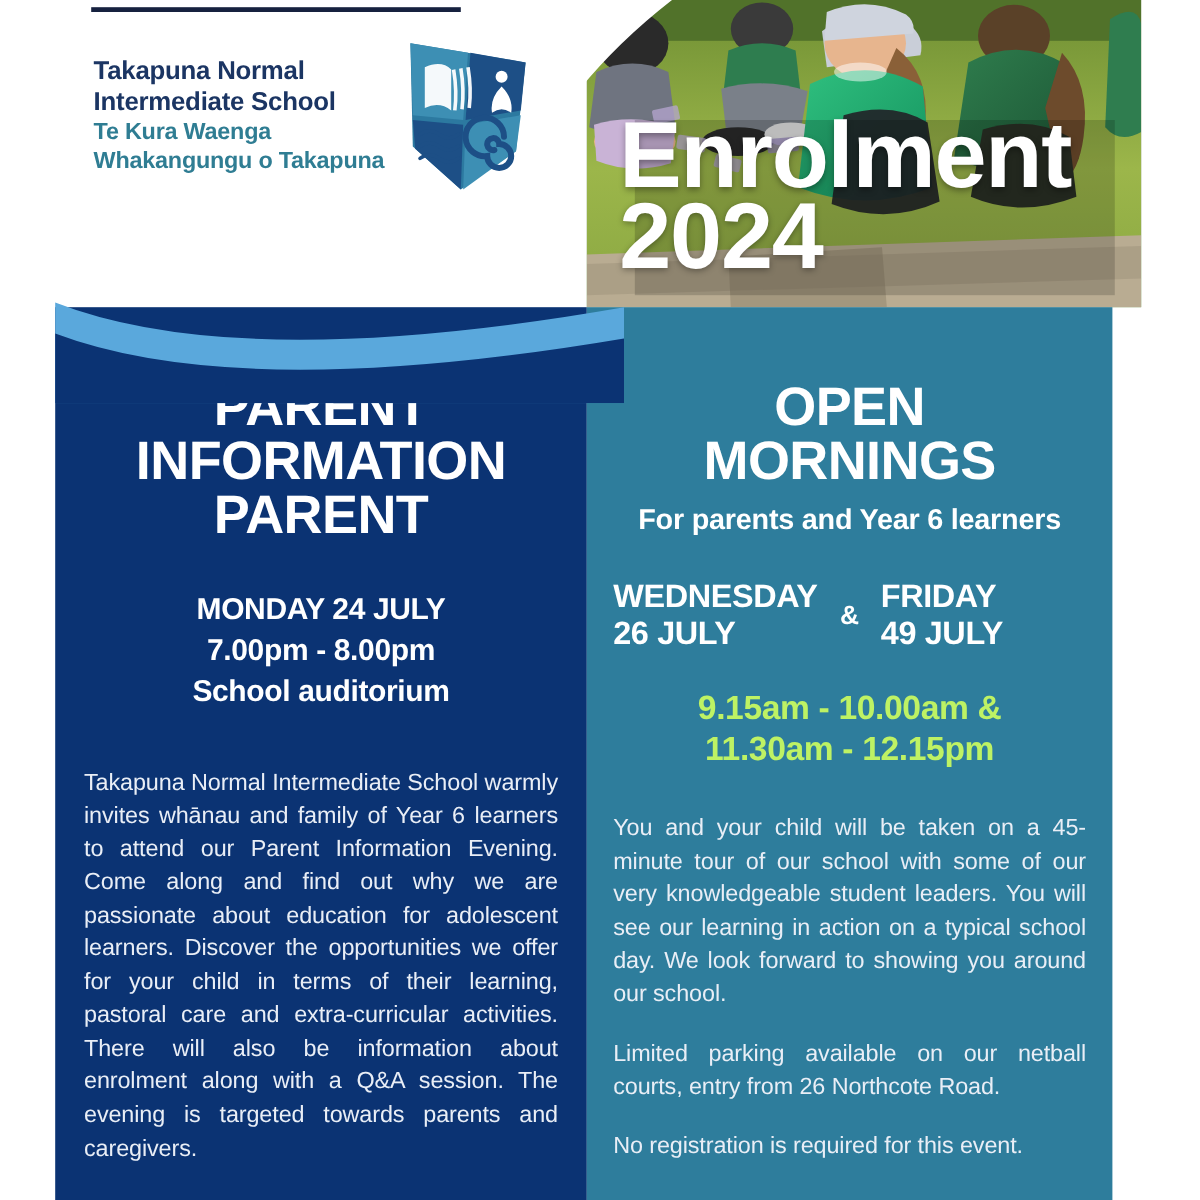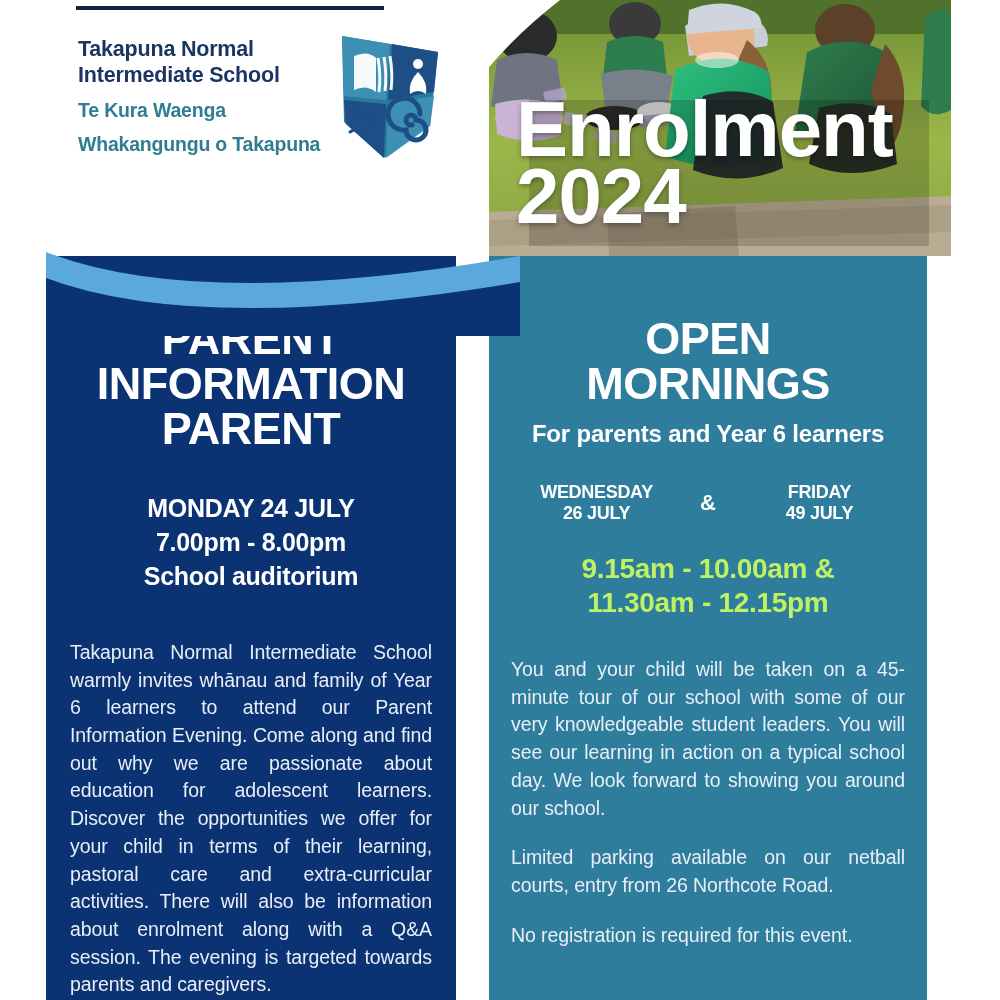--- a/index.html
+++ b/index.html
@@ -86,35 +86,35 @@
     line-height: 1.22;
     letter-spacing: -0.2px;
     white-space: nowrap;
   }
   .logo-maori {
     color: #2f7d93;
     font-size: 19.5px;
     font-weight: bold;
     line-height: 1.24;
     letter-spacing: -0.2px;
-    margin-top: 10px;
+    margin-top: 0;
     white-space: nowrap;
   }
   .crest { width: 112px; height: 132px; flex: 0 0 auto; margin-left: 4px; }
 
   
   .col {
     position: absolute;
     top: 256px;
     height: 744px;
     box-sizing: border-box;
   }
   .col-left {
     left: 46px;
-    width: 410px;
+    width: 443px;
     background: #0b3373;
     padding: 0 24px;
   }
   .col-right {
     left: 489px;
     width: 438px;
     background: #2e7d9c;
     padding: 0 22px;
   }
 
@@ -151,23 +151,22 @@
   .date-row {
     display: flex;
     align-items: center;
     justify-content: center;
     margin-top: 34px;
     gap: 18px;
   }
   .date-block {
     color: #ffffff;
     font-weight: bold;
-    font-size: 18px;
+    font-size: 27px;
     line-height: 1.16;
-    text-align: center;
     letter-spacing: -0.3px;
     width: 180px;
   }
   .amp {
     color: #ffffff;
     font-weight: bold;
     font-size: 22px;
     line-height: 1;
   }
   .times {

